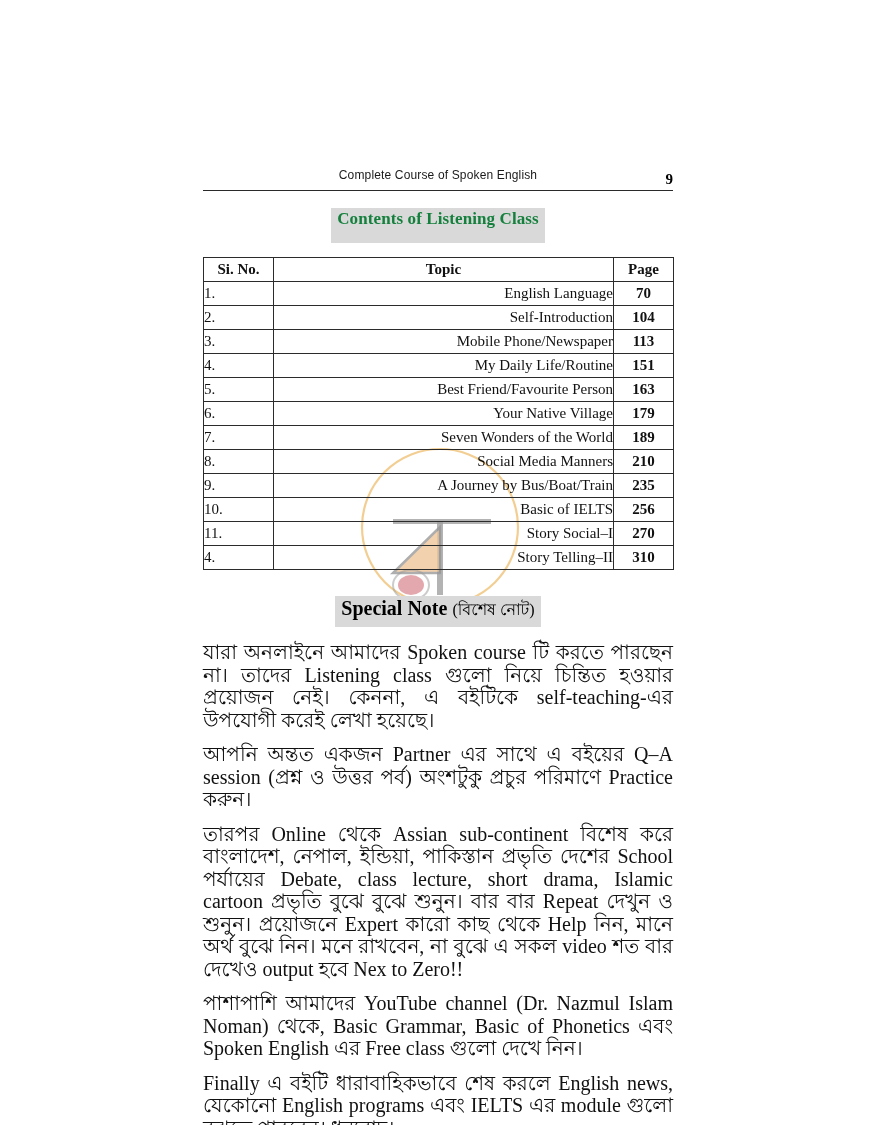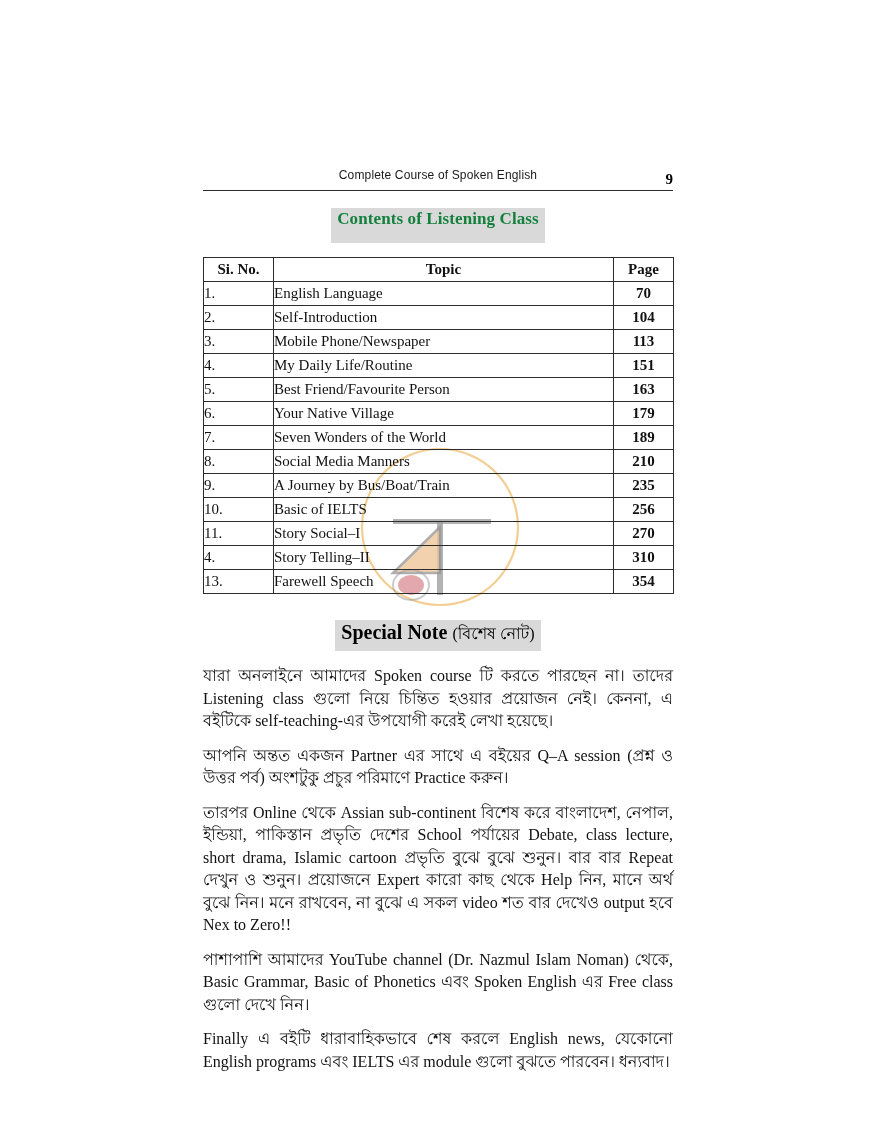--- a/index.html
+++ b/index.html
@@ -127,32 +127,32 @@
   }
   .col-sl  { width: 70px; }
   .col-topic { width: 340px; }
   .col-page { width: 60px; }
 
   .cell-sl {
     text-align: left;
     padding-left: 10px;
   }
   .cell-topic {
-    text-align: left;
+    text-align: right;
     padding-left: 10px;
   }
   .cell-page {
     text-align: center;
     font-weight: bold;
   }
 
   
   .para {
     margin-top: 12px;
-    font-size: 16px;
+    font-size: 20px;
     line-height: 22.5px;
     text-align: justify;
     text-justify: inter-word;
     color: #111;
     position: relative;
     z-index: 2;
   }
   .para:first-of-type { margin-top: 14px; }
 </style>
 </head>
@@ -251,25 +251,20 @@
           <tr>
             <td class="cell-sl">11.</td>
             <td class="cell-topic">Story Social–I</td>
             <td class="cell-page">270</td>
           </tr>
           <tr>
             <td class="cell-sl">4.</td>
             <td class="cell-topic">Story Telling–II</td>
             <td class="cell-page">310</td>
           </tr>
-          <tr>
-            <td class="cell-sl">13.</td>
-            <td class="cell-topic">Farewell Speech</td>
-            <td class="cell-page">354</td>
-          </tr>
         </tbody>
     </table>
 
     <div class="special-note-wrap">
       <span class="special-note"><span>Special Note </span><span class="bn">(বিশেষ নোট)</span></span>
     </div>
 
     <div id="note-body">
         <div class="para">যারা অনলাইনে আমাদের Spoken course টি করতে পারছেন না। তাদের Listening class গুলো নিয়ে চিন্তিত হওয়ার প্রয়োজন নেই। কেননা, এ বইটিকে self-teaching-এর উপযোগী করেই লেখা হয়েছে।</div>
         <div class="para">আপনি অন্তত একজন Partner এর সাথে এ বইয়ের Q–A session (প্রশ্ন ও উত্তর পর্ব) অংশটুকু প্রচুর পরিমাণে Practice করুন।</div>

